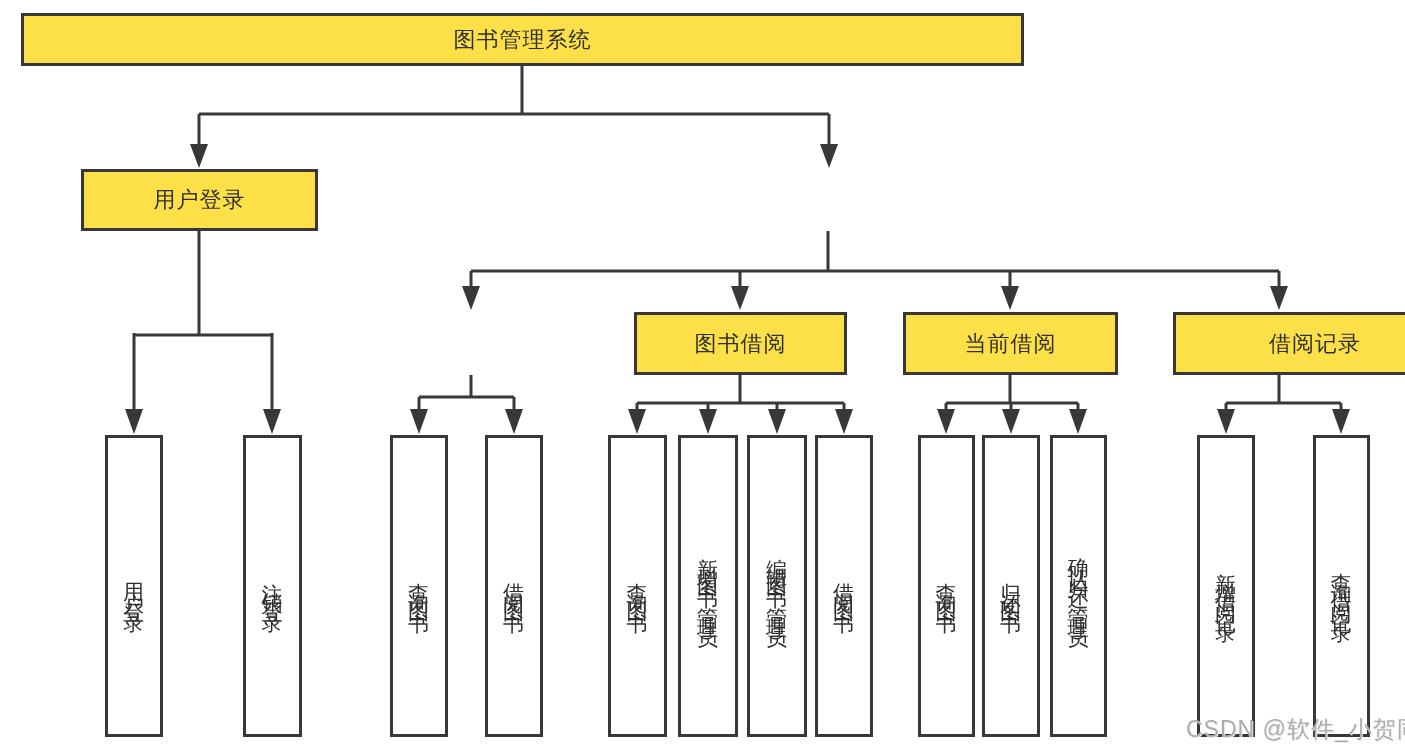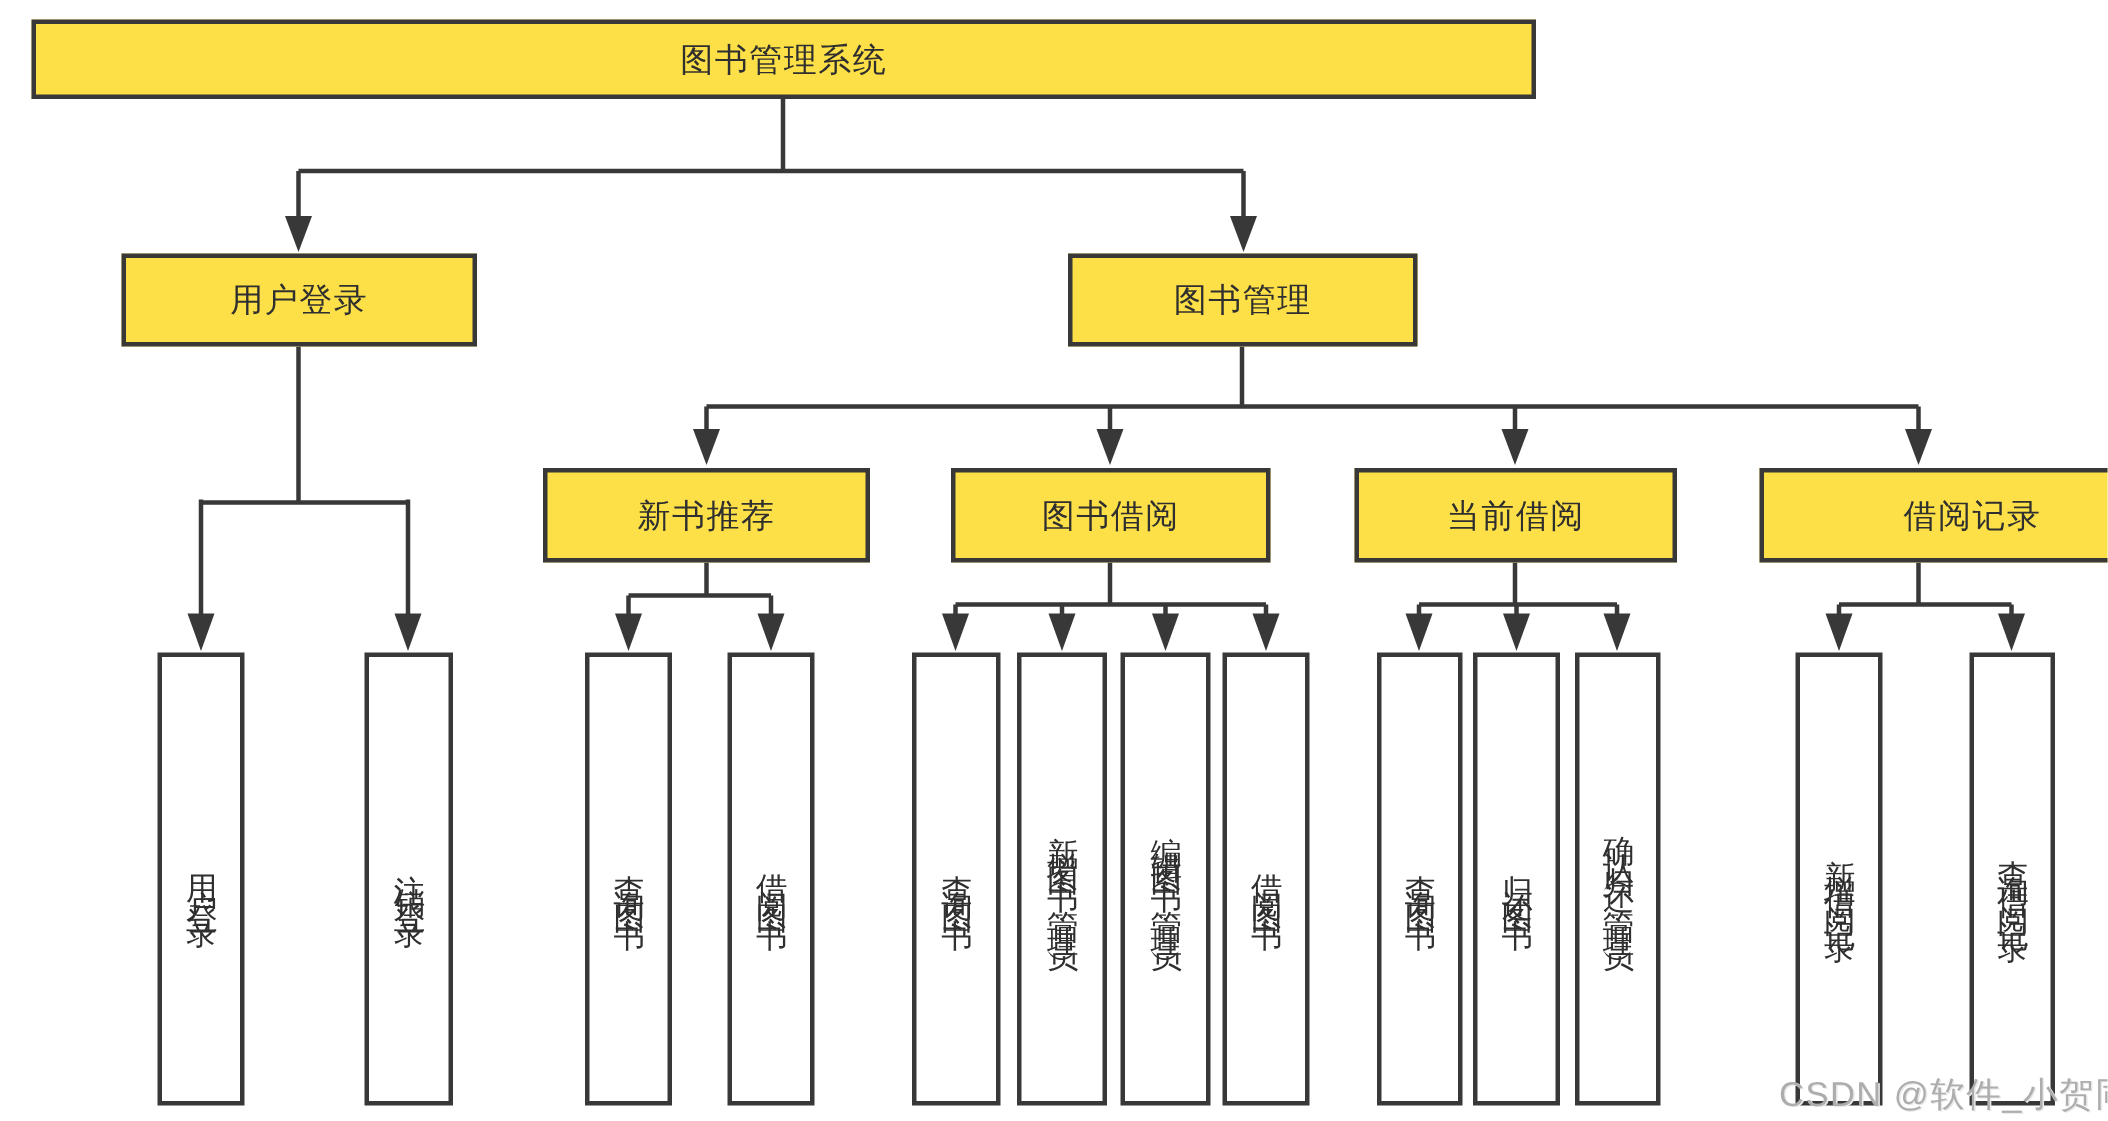--- a/index.html
+++ b/index.html
@@ -72,23 +72,21 @@
     <polygon points="937,409 955,409 946,434" fill="#383838"></polygon>
     <polygon points="1002,409 1020,409 1011,434" fill="#383838"></polygon>
     <polygon points="1069,409 1087,409 1078,434" fill="#383838"></polygon>
     <polygon points="1217,409 1235,409 1226,434" fill="#383838"></polygon>
     <polygon points="1332,409 1350,409 1341,434" fill="#383838"></polygon>
   </svg>
 
   <div class="box" style="left:21px;top:13px;width:1003px;height:53px;">图书管理系统</div>
 
   <div class="box" style="left:81px;top:169px;width:237px;height:62px;">用户登录</div>
-  <div class="box" style="left:712px;top:169px;width:233px;height:62px;">图书管理</div>
 
-  <div class="box" style="left:362px;top:312px;width:218px;height:63px;">新书推荐</div>
   <div class="box" style="left:903px;top:312px;width:215px;height:63px;">当前借阅</div>
   <div class="box" style="left:634px;top:312px;width:213px;height:63px;">图书借阅</div>
   <div class="box" style="left:1173px;top:312px;width:244px;height:63px;padding-left:40px;">借阅记录</div>
 
   <div class="vbox" style="left:105px;top:435px;width:58px;height:302px;">用户登录</div>
   <div class="vbox" style="left:243px;top:435px;width:59px;height:302px;">注销登录</div>
 
   <div class="vbox" style="left:390px;top:435px;width:58px;height:302px;">查询图书</div>
   <div class="vbox" style="left:485px;top:435px;width:58px;height:302px;">借阅图书</div>
 

